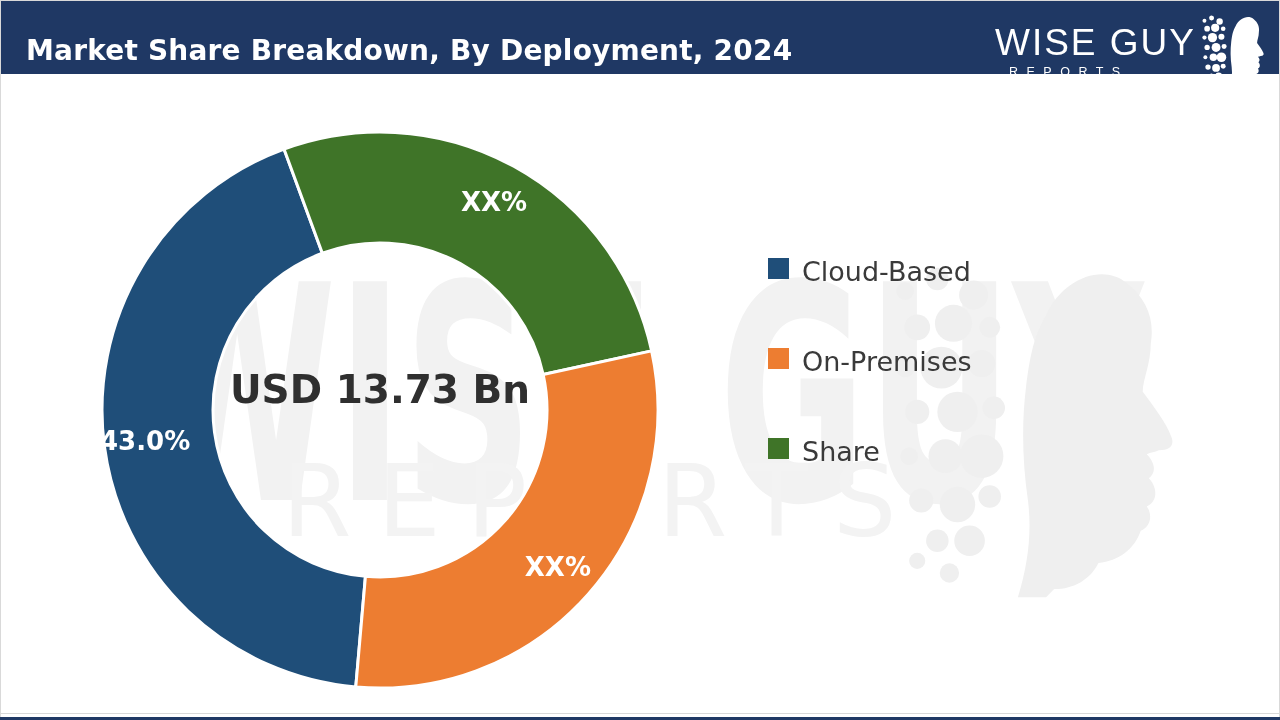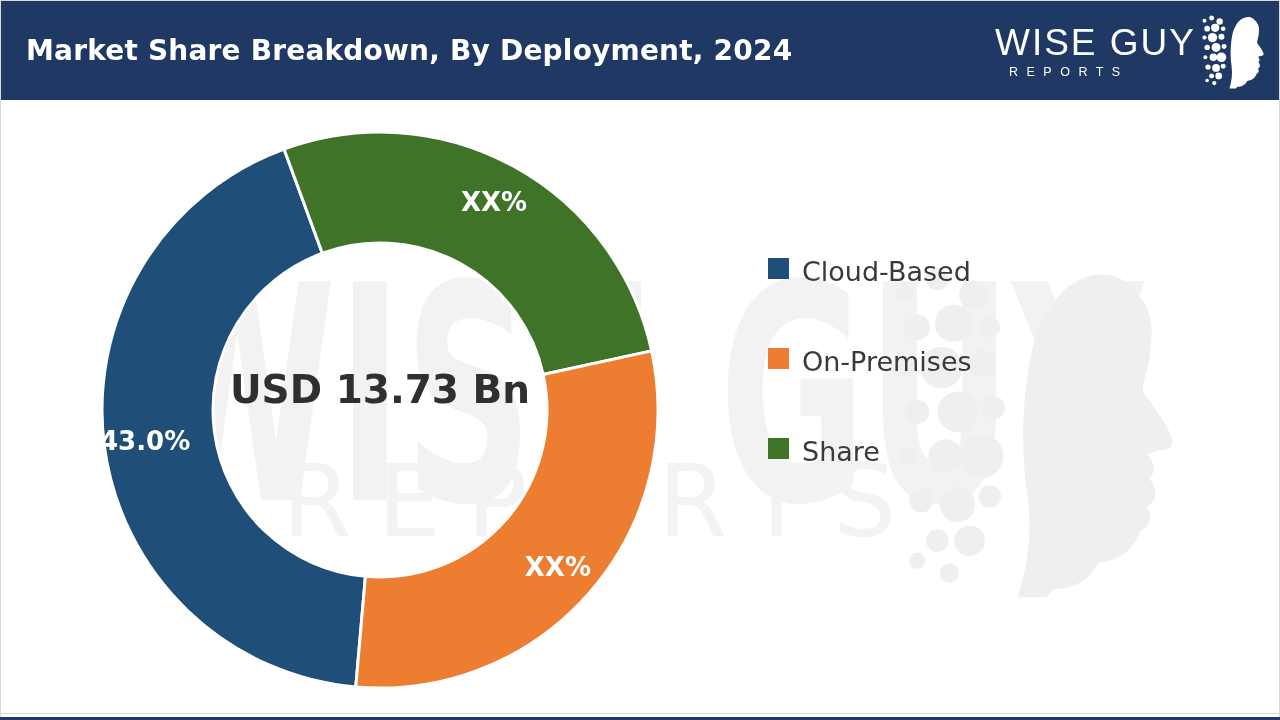--- a/index.html
+++ b/index.html
@@ -1,21 +1,21 @@
 <!DOCTYPE html>
 <html><head>
 <meta charset="utf-8">
 <style>
   html,body{margin:0;padding:0;}
   body{
     width:1280px;height:720px;position:relative;overflow:hidden;
     background:#ffffff;font-family:"DejaVu Sans",sans-serif;
   }
   
-  .header{position:absolute;left:0;top:0;width:1280px;height:100px;background:#1F3864;}
+  .header{position:absolute;left:0;top:0;width:1280px;height:74px;background:#1F3864;}
   .title{
     position:absolute;left:26px;top:0;height:100px;display:flex;align-items:center;
     color:#ffffff;font-size:28px;font-weight:bold;letter-spacing:0.2px;white-space:nowrap;
   }
   .logo{position:absolute;right:14px;top:8px;height:86px;display:flex;align-items:center;color:#ffffff;}
   .logo-text{font-family:"Liberation Sans",sans-serif;text-align:left;margin-right:4px;}
   .logo-line1{font-size:37px;font-weight:400;letter-spacing:2px;line-height:1;white-space:nowrap;}
   .logo-line2{font-size:12.5px;font-weight:400;letter-spacing:8.5px;margin-top:4px;margin-left:14px;white-space:nowrap;}
   .logo-face{width:66px;height:82px;}
   

